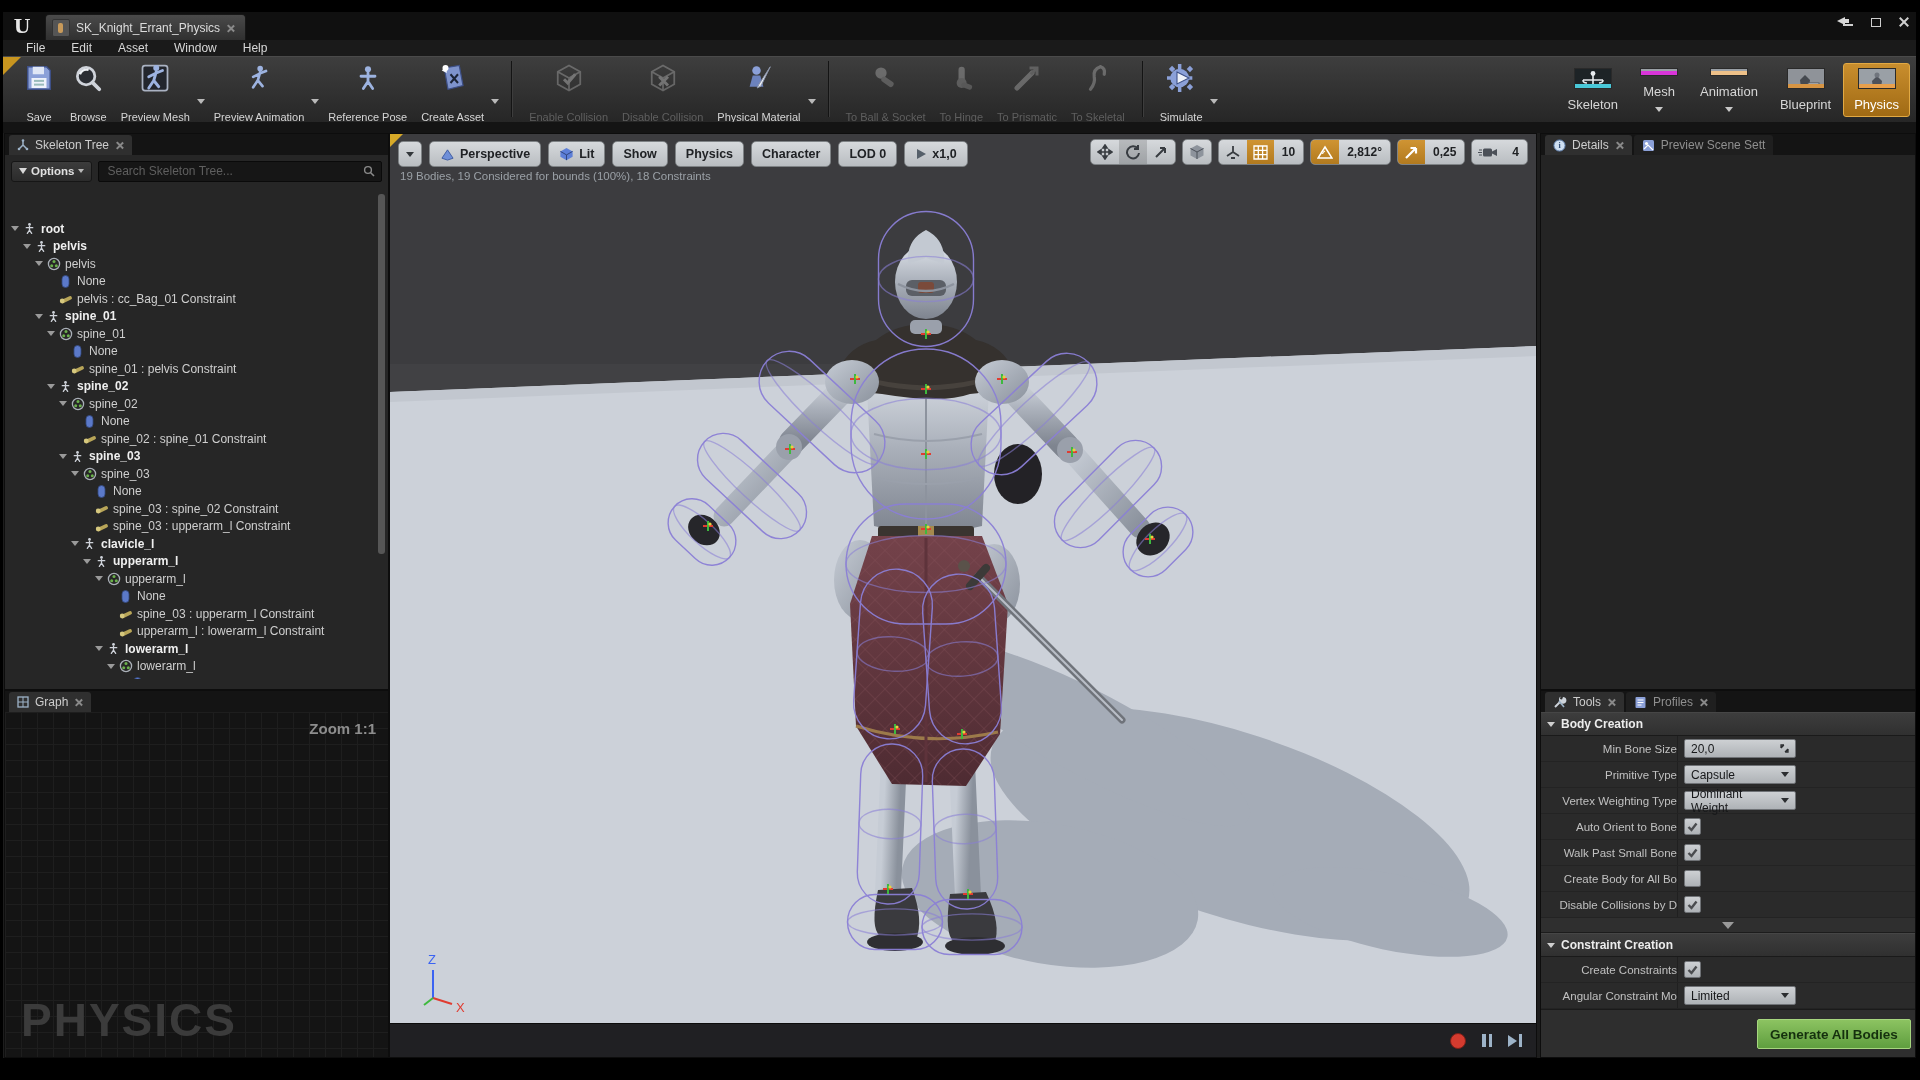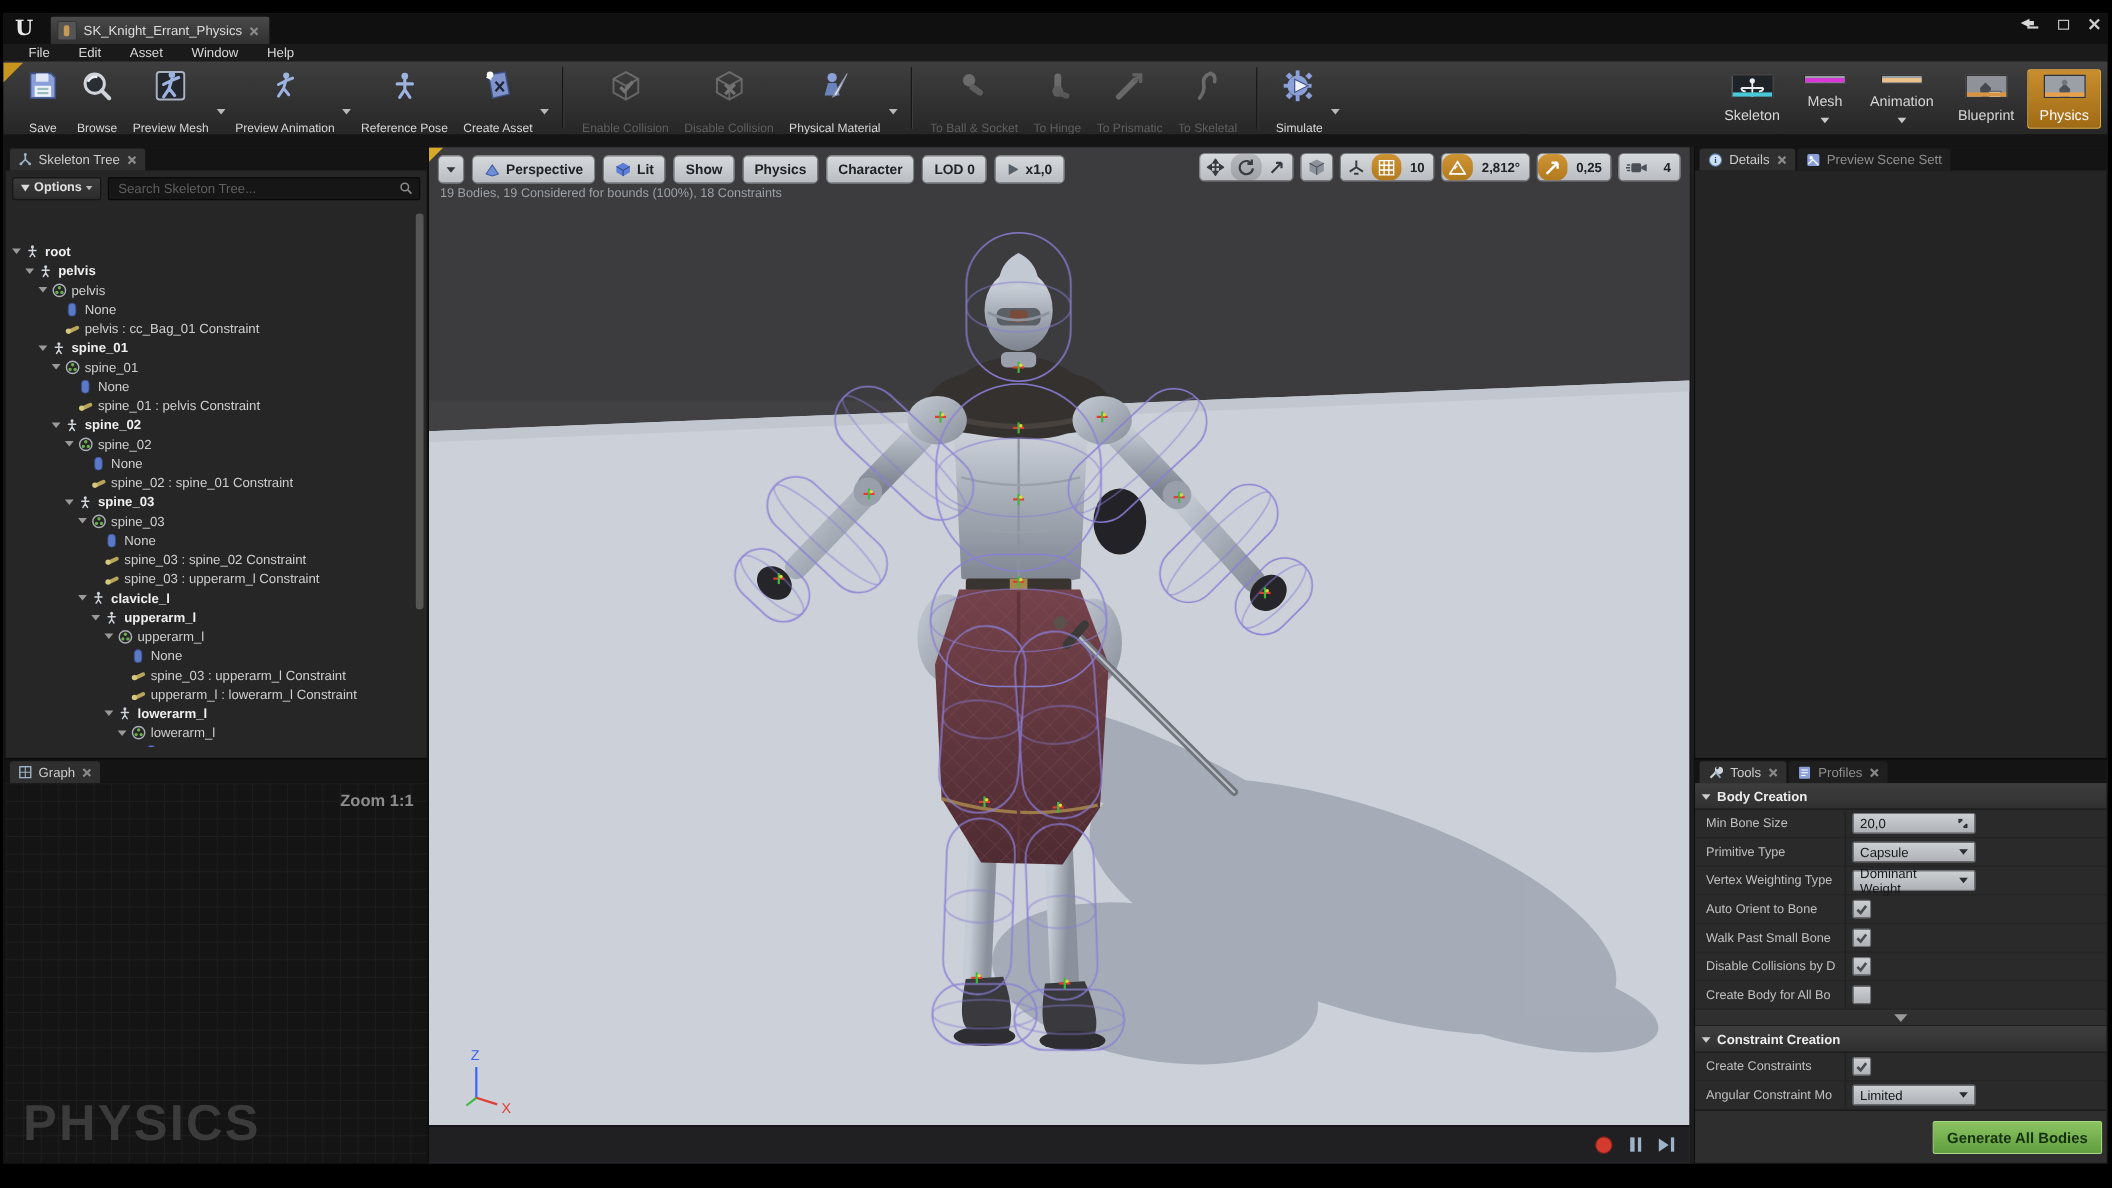--- a/index.html
+++ b/index.html
@@ -93,41 +93,41 @@
   #scene{position:absolute;left:0;top:0;}
   .vp-corner{position:absolute;left:0;top:0;width:0;height:0;border-top:13px solid #d7a928;border-right:13px solid transparent;z-index:5;}
   .vp-toolbar{position:absolute;left:8px;top:7px;display:flex;gap:7px;z-index:6;justify-content:flex-end;}
   .vbtn{height:24px;background:linear-gradient(#d6d9dc,#b9bdc1);border:1px solid #7e8285;border-radius:5px;color:#202225;
         font-size:12.5px;font-weight:bold;display:flex;align-items:center;gap:5px;padding:0 10px;}
   .vbtn.iconly{padding:0 7px;}
   .vbtn .dd{width:0;height:0;border-left:4px solid transparent;border-right:4px solid transparent;border-top:5px solid #33373b;}
   .vp-stats{position:absolute;left:10px;top:36px;color:#9aa0a6;font-size:11.5px;z-index:6;}
   .vp-snaps{position:absolute;right:8px;top:5px;display:flex;gap:6px;z-index:6;align-items:center;}
   .pill{height:24px;background:linear-gradient(#d6d9dc,#b9bdc1);border:1px solid #7e8285;border-radius:5px;display:flex;align-items:center;overflow:hidden;}
-  .pill .seg{height:100%;display:flex;align-items:center;justify-content:center;padding:0 6px;border-radius:10px;}
+  .pill .seg{height:100%;display:flex;align-items:center;justify-content:center;padding:0 6px;}
   .pill .seg.on{background:linear-gradient(#cf9433,#b27a1f);}
   .pill .seg.val{color:#202225;font-size:12px;font-weight:bold;padding:0 8px;}
   .pill .seg.sel{background:rgba(0,0,0,.14);}
   .vp-timeline{position:absolute;left:0;bottom:0;width:100%;height:34px;background:#202023;border-top:1px solid #0c0c0c;z-index:6;display:flex;align-items:center;justify-content:flex-end;padding-right:14px;box-sizing:border-box;gap:16px;}
   .pb-rec{width:14px;height:14px;border-radius:50%;background:#d43b2f;border:1px solid #7e1f18;}
   .pb-pause{display:flex;gap:3px;}
   .pb-pause i{display:block;width:3.5px;height:13px;background:#9db3c8;}
   .pb-step{display:flex;align-items:center;gap:2px;}
   .pb-step .tri{width:0;height:0;border-top:6.5px solid transparent;border-bottom:6.5px solid transparent;border-left:9px solid #9db3c8;}
   .pb-step .bar{width:3px;height:13px;background:#9db3c8;}
 
   
   #details-panel{left:1537px;top:121px;width:376px;height:557px;background:#242424;}
   #tools-panel{left:1537px;top:678px;width:376px;height:368px;background:#2a2a2a;}
   .tools-body{position:absolute;left:0;top:21px;right:0;bottom:47px;background:#2a2a2a;overflow:hidden;}
   .sec-header{height:22px;background:linear-gradient(#3d3d3d,#303030);border-top:1px solid #464646;border-bottom:1px solid #1a1a1a;
               display:flex;align-items:center;gap:6px;padding:0 6px;color:#ececec;font-size:12px;font-weight:bold;}
   .sec-header .arr{width:0;height:0;border-left:4px solid transparent;border-right:4px solid transparent;border-top:5px solid #cfcfcf;}
   .prow{height:25px;display:flex;align-items:center;border-bottom:1px solid #232323;}
-  .prow .plabel{width:126px;padding-left:10px;color:#c0c0c0;font-size:11.5px;white-space:nowrap;overflow:hidden;flex:0 0 auto;}
+  .prow .plabel{width:126px;padding-left:10px;color:#c0c0c0;font-size:11.5px;white-space:nowrap;overflow:hidden;flex:0 0 auto;text-align:right;}
   .prow .pctrl{flex:1;display:flex;align-items:center;border-left:1px solid #202020;height:100%;padding-left:6px;}
   .widget{height:19px;background:linear-gradient(#cdd0d3,#aeb2b6);border:1px solid #6f7276;border-radius:2px;display:flex;align-items:center;
           color:#17181a;font-size:12px;padding:0 6px;box-sizing:border-box;}
   .widget.dropdown{width:112px;justify-content:space-between;}
   .widget.spin{width:112px;justify-content:space-between;}
   .widget .wcaret{width:0;height:0;border-left:4.5px solid transparent;border-right:4.5px solid transparent;border-top:5.5px solid #2b2d30;}
   .checkbox{width:15px;height:15px;background:linear-gradient(#cdd0d3,#aeb2b6);border:1px solid #6f7276;border-radius:2px;display:flex;align-items:center;justify-content:center;}
   .chev-row{height:14px;display:flex;align-items:center;justify-content:center;background:#2f2f2f;border-bottom:1px solid #1c1c1c;}
   .chev-row .arr{width:0;height:0;border-left:6px solid transparent;border-right:6px solid transparent;border-top:7px solid #9a9a9a;}
   .tools-footer{position:absolute;left:0;bottom:0;width:100%;height:47px;background:#2e2e2e;border-top:1px solid #1a1a1a;}
@@ -1168,33 +1168,33 @@
             <div class="plabel">Walk Past Small Bone</div>
             <div class="pctrl">
               <div class="checkbox">
                 <svg width="11" height="10" viewBox="0 0 11 10">
                   <path d="M1.5 5 L4.5 8 L9.5 1.5" stroke="#4a4c4f" stroke-width="2.4" fill="none"></path>
                 </svg>
               </div>
             </div>
           </div>
           <div class="prow">
+            <div class="plabel">Create Body for All Bo</div>
+            <div class="pctrl">
+              <div class="checkbox"></div>
+            </div>
+          </div>
+          <div class="prow">
             <div class="plabel">Disable Collisions by D</div>
             <div class="pctrl">
               <div class="checkbox">
                 <svg width="11" height="10" viewBox="0 0 11 10">
                   <path d="M1.5 5 L4.5 8 L9.5 1.5" stroke="#4a4c4f" stroke-width="2.4" fill="none"></path>
                 </svg>
               </div>
-            </div>
-          </div>
-          <div class="prow">
-            <div class="plabel">Create Body for All Bo</div>
-            <div class="pctrl">
-              <div class="checkbox"></div>
             </div>
           </div>
           <div class="chev-row">
             <span class="arr"></span>
           </div>
           <div class="sec-header">
             <span class="arr"></span>
             <span>Constraint Creation</span>
           </div>
           <div class="prow">

